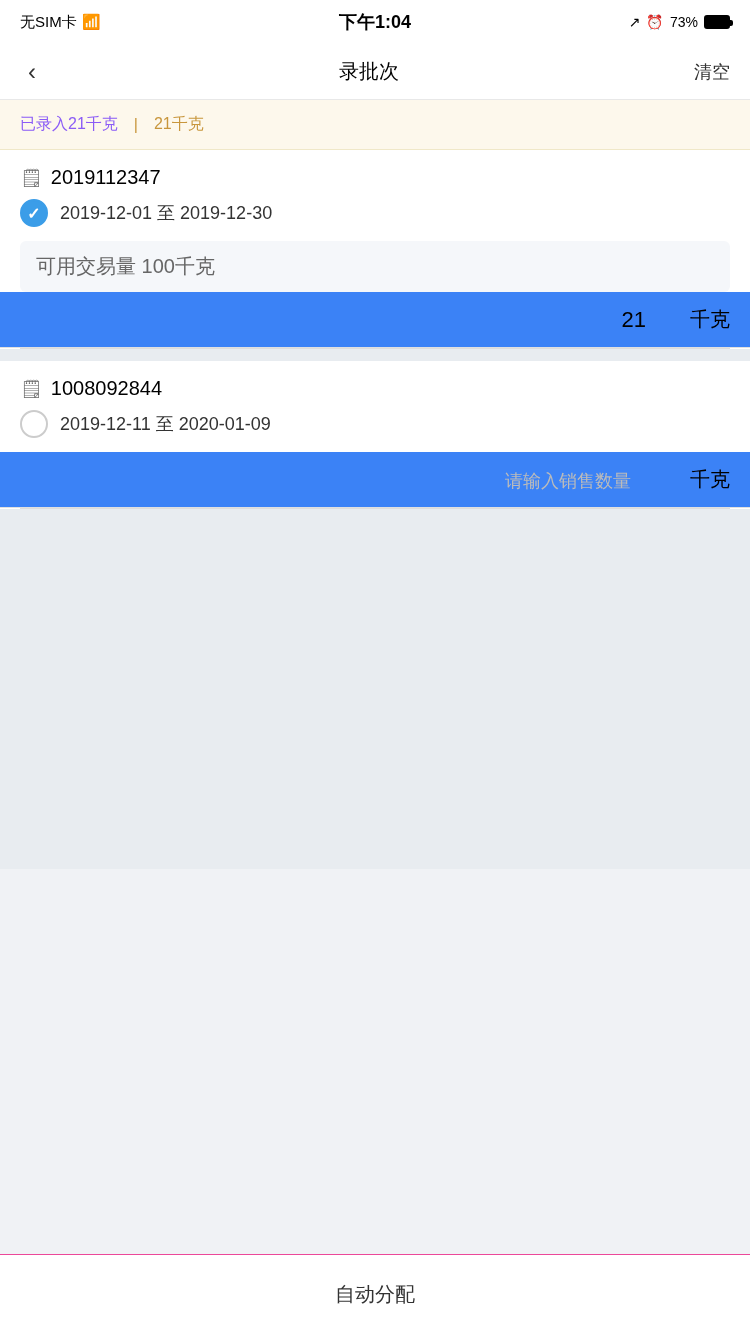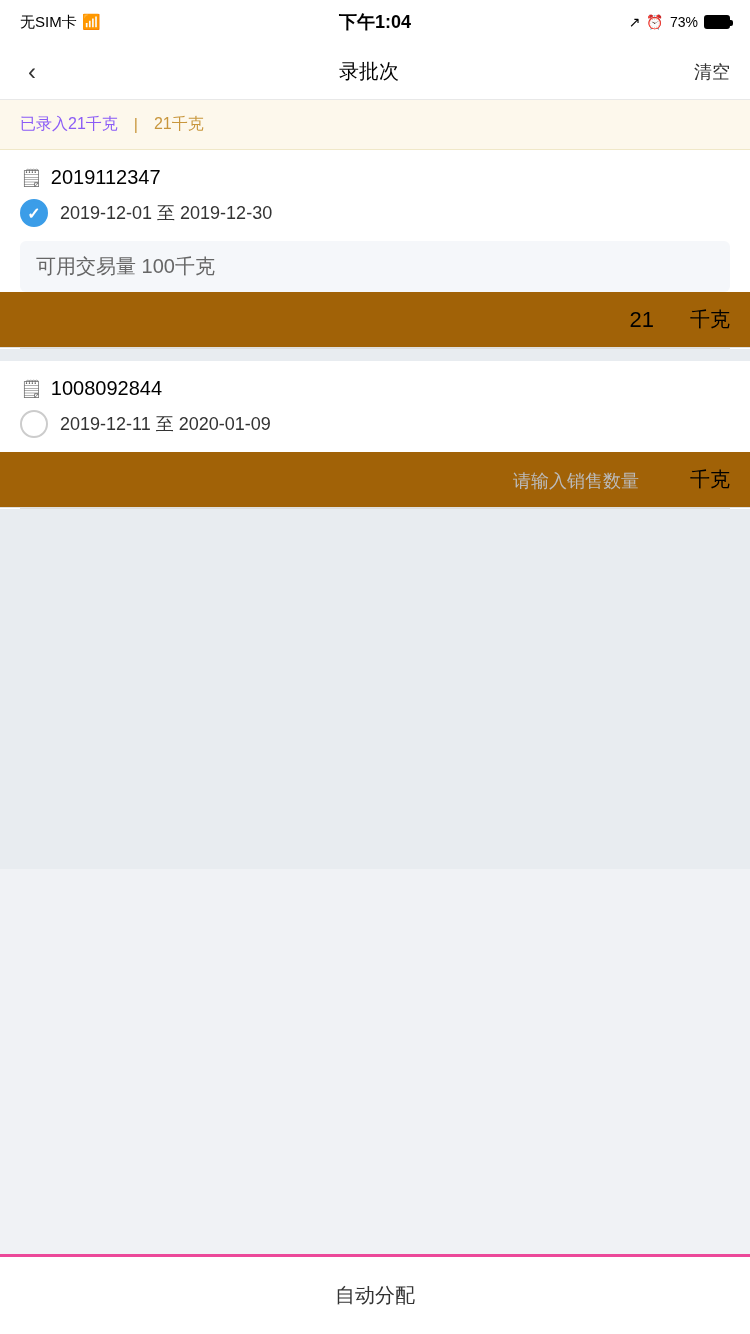--- a/index.html
+++ b/index.html
@@ -180,22 +180,22 @@
       font-size: 20px;
       color: #666;
     }
 
     
     .qty-row {
       display: flex;
       align-items: center;
       justify-content: flex-end;
       padding: 14px 20px;
-      gap: 8px;
-      background: #a16207;
+      gap: 16px;
+      background: #3b82f6;
       border-bottom: 1px solid #e0e0e0;
     }
     .qty-value {
       font-size: 22px;
       font-weight: 400;
       color: #000;
     }
     .qty-unit {
       font-size: 20px;
       color: #000;
@@ -243,21 +243,21 @@
 
     
     .bottom-bar {
       position: fixed;
       bottom: 0;
       left: 0;
       width: 750px;
       height: 80px;
       display: flex;
       background: #fff;
-      border-top: 3px solid #ec4899;
+      border-top: 1px solid #ec4899;
     }
     .btn-auto {
       flex: 1;
       display: flex;
       align-items: center;
       justify-content: center;
       font-size: 20px;
       color: #333;
       background: #fff;
       cursor: pointer;

